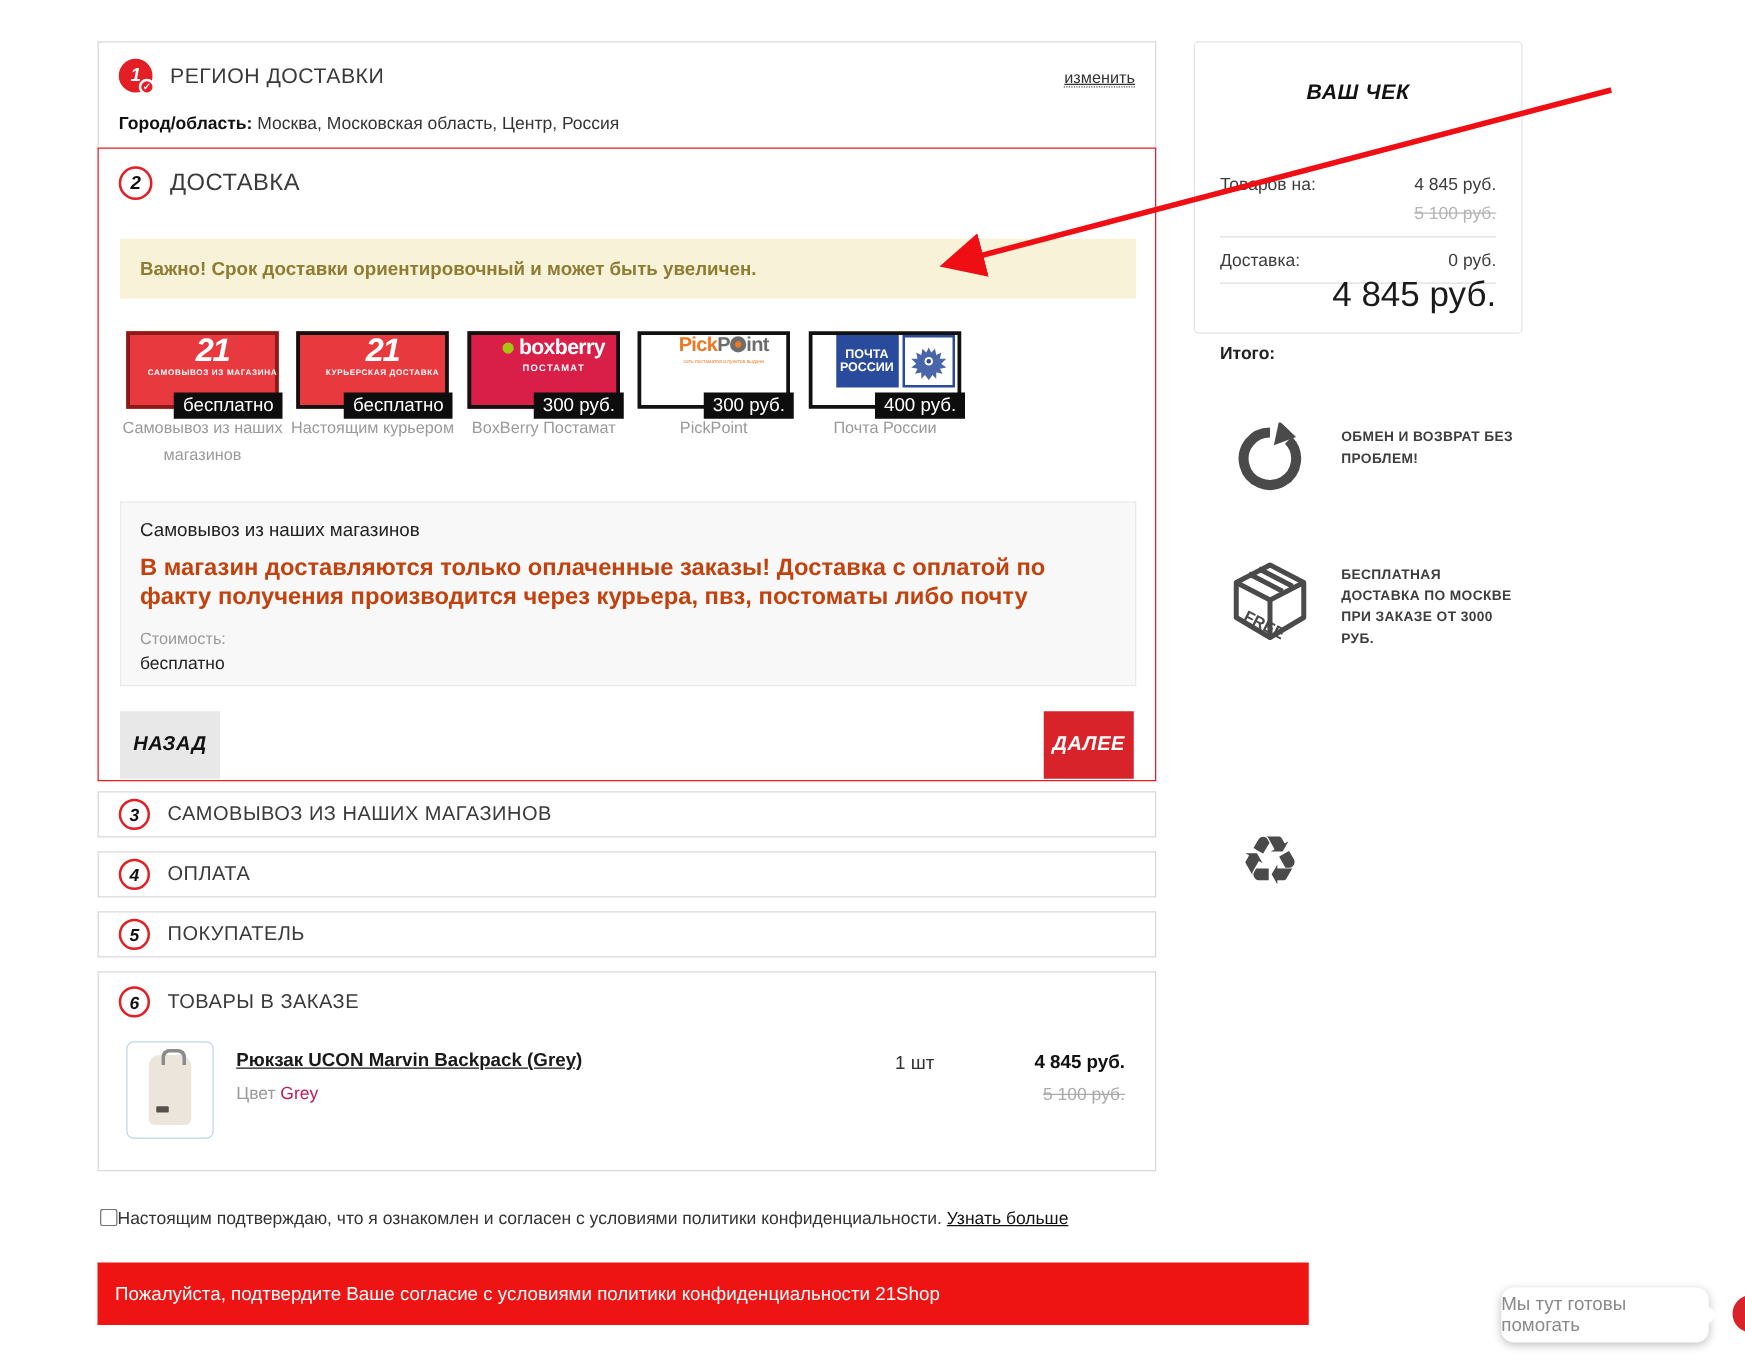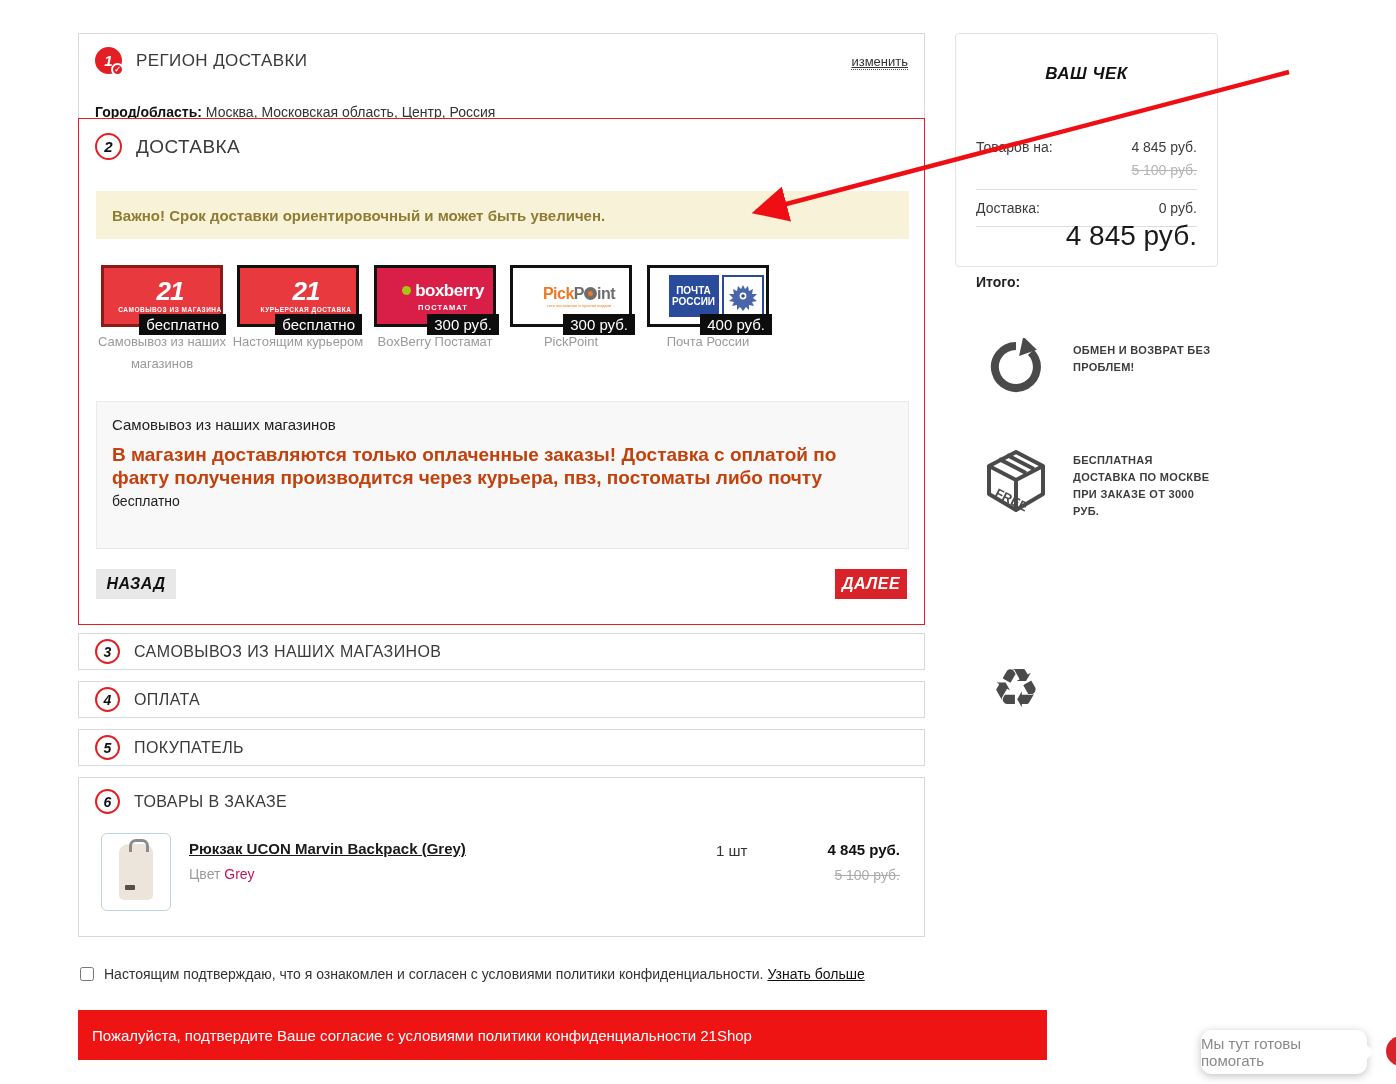--- a/index.html
+++ b/index.html
@@ -13,31 +13,31 @@
   .step-circle.filled { background:#e31e24; border-color:#e31e24; color:#fff; position:relative; }
   .check-badge { position:absolute; right:-4px; bottom:-4px; width:13px; height:13px; border-radius:50%;
     background:#e31e24; border:2px solid #fff; color:#fff; font-size:8px; line-height:9px; text-align:center; font-style:normal; }
   .step-title { font-size:17px; color:#3a3a3a; letter-spacing:0.4px; }
   .sec-head { display:flex; align-items:center; gap:14px; }
 
   
   #sec1 { left:78px; top:33px; width:847px; height:87px; padding:13px 16px; }
   #change-link { position:absolute; right:16px; top:20px; font-size:13px; color:#333;
     text-decoration:underline; border-bottom:1px dotted #555; cursor:pointer; }
-  #region-line { position:absolute; left:16px; top:56px; font-size:14px; color:#333;margin-top:14px; }
+  #region-line { position:absolute; left:16px; top:56px; font-size:14px; color:#333; }
   #region-line b { color:#111; }
 
   
   #sec2 { left:78px; top:118px; width:847px; height:507px; border-color:#e31e24; padding:14px 16px; }
   #warn { position:absolute; left:17px; top:72px; width:813px; height:48px; background:#f8f2d8;
     display:flex; align-items:center; padding-left:16px; color:#8e7c33; font-weight:bold; font-size:15px; }
 
   .tile-wrap { position:absolute; top:146px; width:122px; }
   .tile { position:relative; width:122px; height:62px; border:3px solid #111; display:flex;
-    flex-direction:column; align-items:center; justify-content:center; cursor:pointer;padding-left:16px; }
+    flex-direction:column; align-items:center; justify-content:flex-start; cursor:pointer;padding-left:16px; }
   .tile.sel { border-color:#8e1a18; }
   .tile.red { background:#e8393e; }
   .logo21 { color:#fff; font-weight:bold; font-style:italic; font-size:26px; line-height:24px; letter-spacing:-1px; }
   .logo21cap { color:#fff; font-size:6.5px; font-weight:bold; letter-spacing:0.5px; margin-top:3px; white-space:nowrap; }
   .tile.bb { background:#d91f48; }
   .bb-line { color:#fff; font-weight:bold; font-size:17px; letter-spacing:-0.5px; display:flex; align-items:center; gap:4px;}
   .bb-dot { width:9px; height:9px; border-radius:50%; background:#a6c411; display:inline-block; }
   .bb-cap { color:#fff; font-size:7.5px; font-weight:bold; letter-spacing:1px; margin-top:2px; }
   .tile.white { background:#fff; }
   .pp-line { font-weight:bold; font-size:16px; letter-spacing:-0.5px; }
@@ -52,21 +52,21 @@
   .price-badge { position:absolute; right:-6px; bottom:-11px; background:#0d0d0d; color:#fff;
     font-size:15px; padding:2px 7px; white-space:nowrap; }
   .tile-label { position:absolute; top:212px; width:150px; text-align:center; color:#9a9a9a; font-size:13px; line-height:22px; }
 
   #sel-info { position:absolute; left:17px; top:282px; width:813px; height:148px; background:#f8f8f8; border:1px solid #eaeaea; padding:14px 15px; }
   #sel-title { font-size:15px; color:#222; }
   #sel-desc { font-size:19px; font-weight:bold; color:#c2410c; margin-top:10px; line-height:23px; width:740px; }
   #sel-cost-label { font-size:13px; color:#9a9a9a; margin-top:14px; }
   #sel-cost-value { font-size:14px; color:#222; margin-top:4px; }
 
-  .btn { position:absolute; top:450px; height:30px; display:flex; align-items:center; justify-content:center;
+  .btn { position:absolute; top:450px; height:54px; display:flex; align-items:center; justify-content:center;
     font-weight:bold; font-style:italic; font-size:16px; cursor:pointer; letter-spacing:0.5px; }
   #btn-back { left:17px; width:80px; background:#e8e8e8; color:#111; }
   #btn-next { right:17px; width:72px; background:#d8232a; color:#fff; }
 
   .collapsed { left:78px; width:847px; height:37px; padding:5px 16px; display:flex; align-items:center; gap:14px; cursor:pointer; }
   #sec3 { top:633px; } #sec4 { top:681px; } #sec5 { top:729px; }
   #sec6 { left:78px; top:777px; width:847px; height:160px; padding:5px 16px; }
   #sec6 .sec-head { margin-top:6px; }
   .step-circle.sm { width:25px; height:25px; font-size:14px; }
 
@@ -77,21 +77,21 @@
     border:3px solid #8b8b8b; border-bottom:none; border-radius:7px 7px 0 0; }
   .bag::after { content:""; position:absolute; left:6px; bottom:10px; width:10px; height:5px; background:#55504a; border-radius:1px; }
   #prod-title { position:absolute; left:110px; top:62px; font-size:15px; font-weight:bold; color:#1a1a1a;
     text-decoration:underline; cursor:pointer; }
   #prod-color { position:absolute; left:110px; top:88px; font-size:14px; color:#9a9a9a; }
   #prod-color span { color:#be185d; }
   #prod-qty { position:absolute; left:637px; top:64px; font-size:15px; color:#333; }
   #prod-price { position:absolute; right:24px; top:63px; font-size:15px; font-weight:bold; color:#111; }
   #prod-old { position:absolute; right:24px; top:89px; font-size:14px; color:#ababab; text-decoration:line-through; }
 
-  #consent { position:absolute; left:80px; top:966px; display:flex; gap:10px; font-size:14px; color:#333; align-items:flex-start; }
+  #consent { position:absolute; left:80px; top:966px; display:flex; font-size:14px; color:#333; align-items:flex-start; }
   #consent input { width:14px; height:14px; margin-top:1px; }
   #consent a { color:#111; text-decoration:underline; cursor:pointer; }
 
   #alert-banner { position:absolute; left:78px; top:1010px; width:969px; height:50px; background:#ef1414;
     color:#fff; font-size:15px; display:flex; align-items:center; padding-left:14px; }
 
   
   #receipt { left:955px; top:33px; width:263px; height:234px; border-radius:4px; border-color:#e3e3e3; }
   #receipt-title { position:absolute; top:30px; width:100%; text-align:center; font-weight:bold; font-style:italic; font-size:17px; color:#111; letter-spacing:0.5px; }
   .r-row { position:absolute; left:20px; right:20px; display:flex; justify-content:space-between; font-size:14px; color:#3c3c3c; }
@@ -200,20 +200,21 @@
 
     <div class="tile-label" style="left:8px;">Самовывоз из наших магазинов</div>
     <div class="tile-label" style="left:144px;">Настоящим курьером</div>
     <div class="tile-label" style="left:281px;">BoxBerry Постамат</div>
     <div class="tile-label" style="left:417px;">PickPoint</div>
     <div class="tile-label" style="left:554px;">Почта России</div>
 
     <div id="sel-info">
       <div id="sel-title">Самовывоз из наших магазинов</div>
       <div id="sel-desc">В магазин доставляются только оплаченные заказы! Доставка с оплатой по факту получения производится через курьера, пвз, постоматы либо почту</div>
+      <div id="sel-cost-label">Стоимость:</div>
       <div id="sel-cost-value">бесплатно</div>
     </div>
 
     <div class="btn" id="btn-back">НАЗАД</div>
     <div class="btn" id="btn-next">ДАЛЕЕ</div>
   </div>
 
   <div class="card collapsed" id="sec3">
     <div class="step-circle sm">
         <span>3</span>

